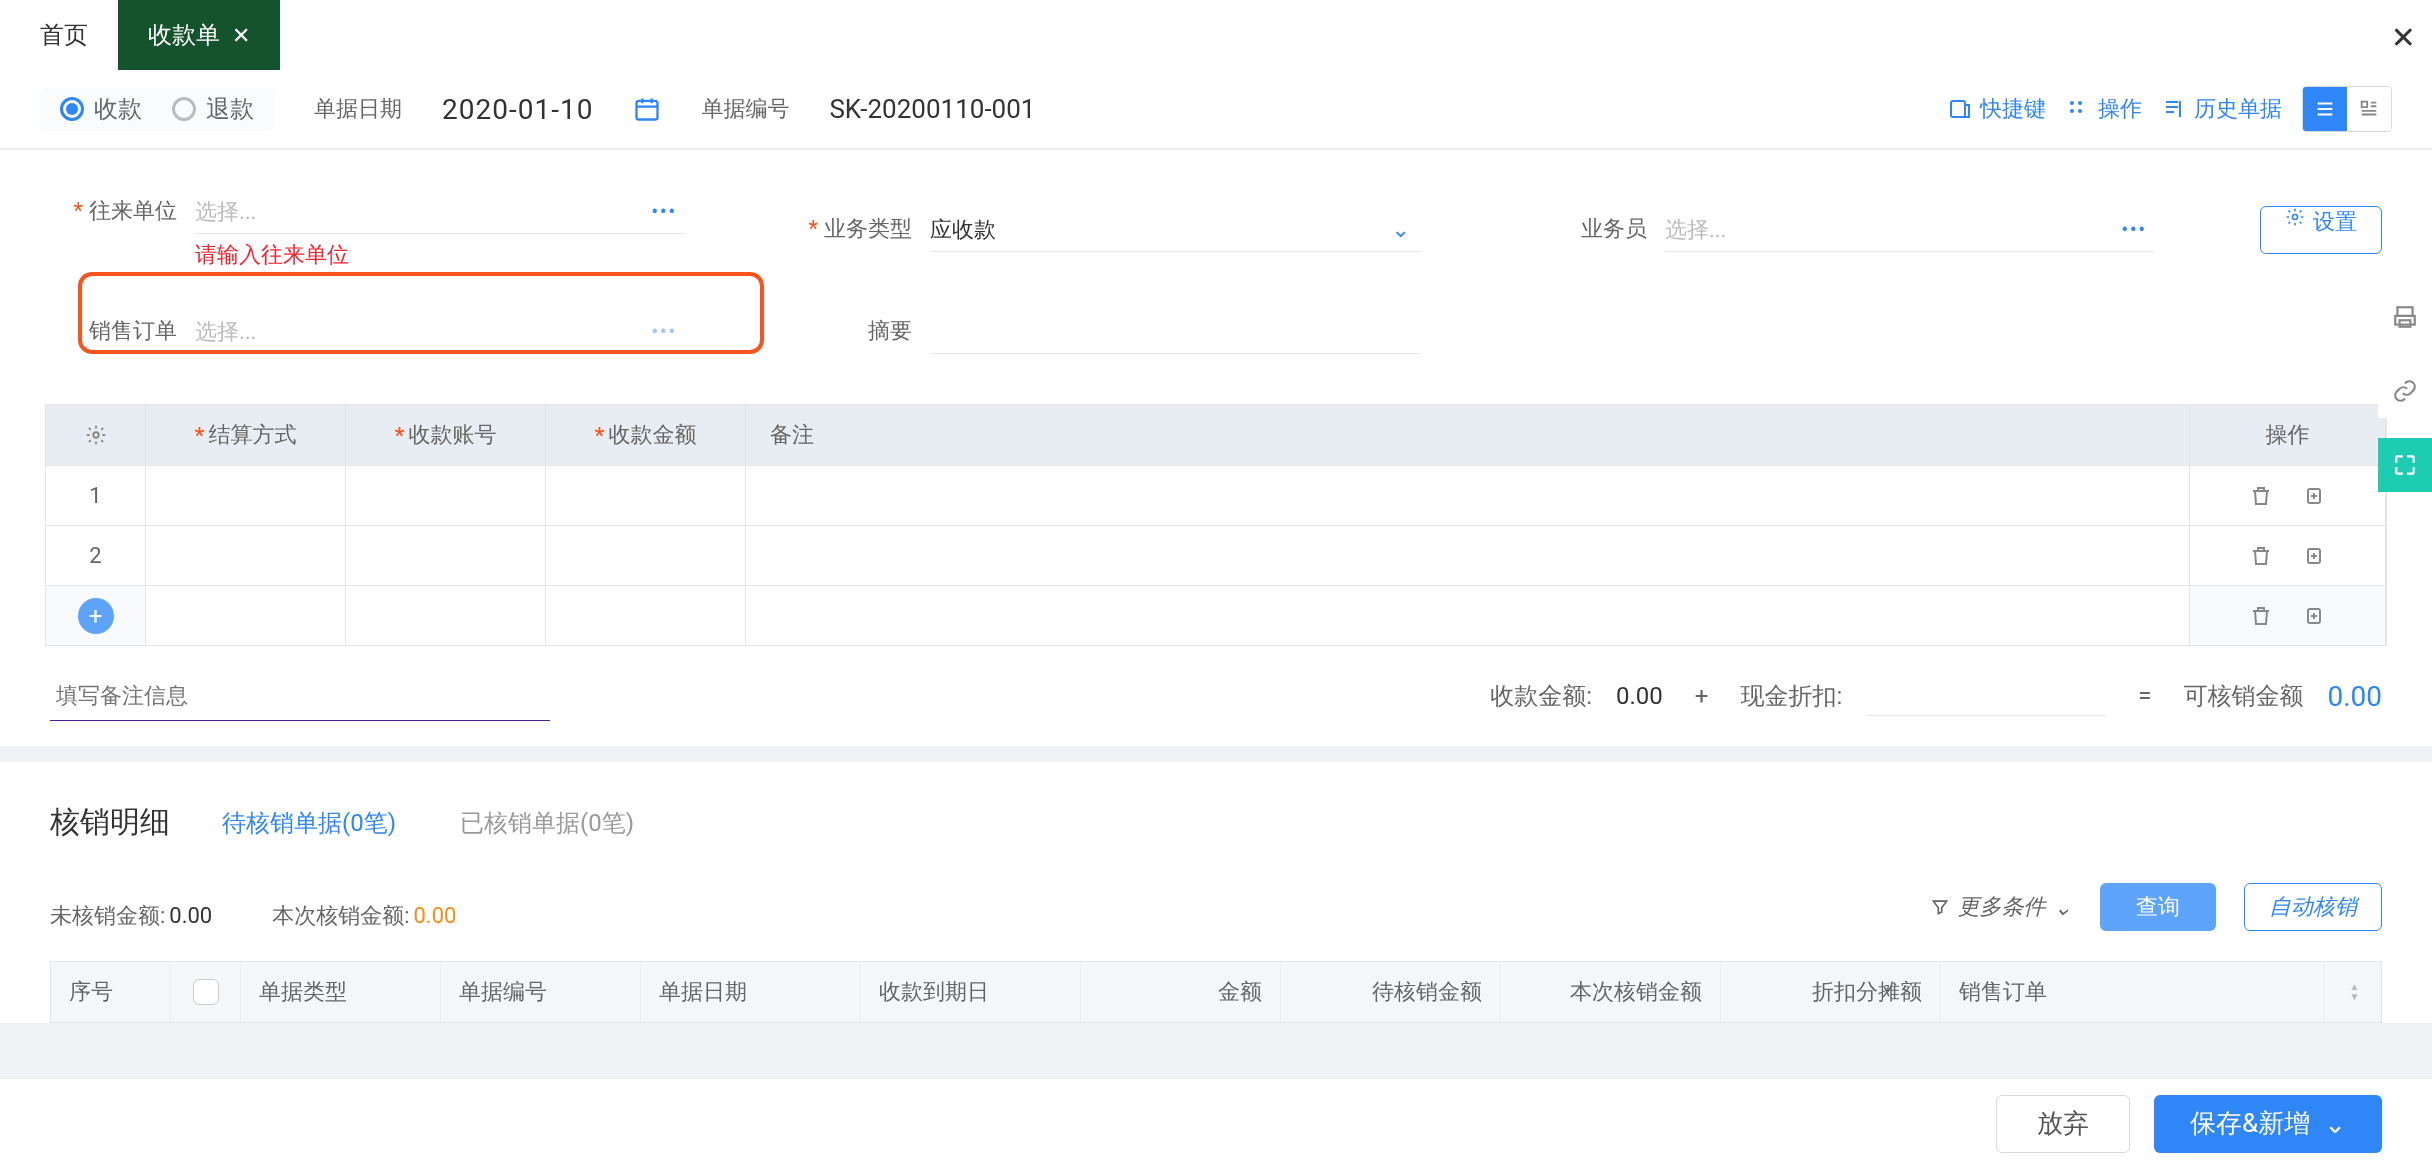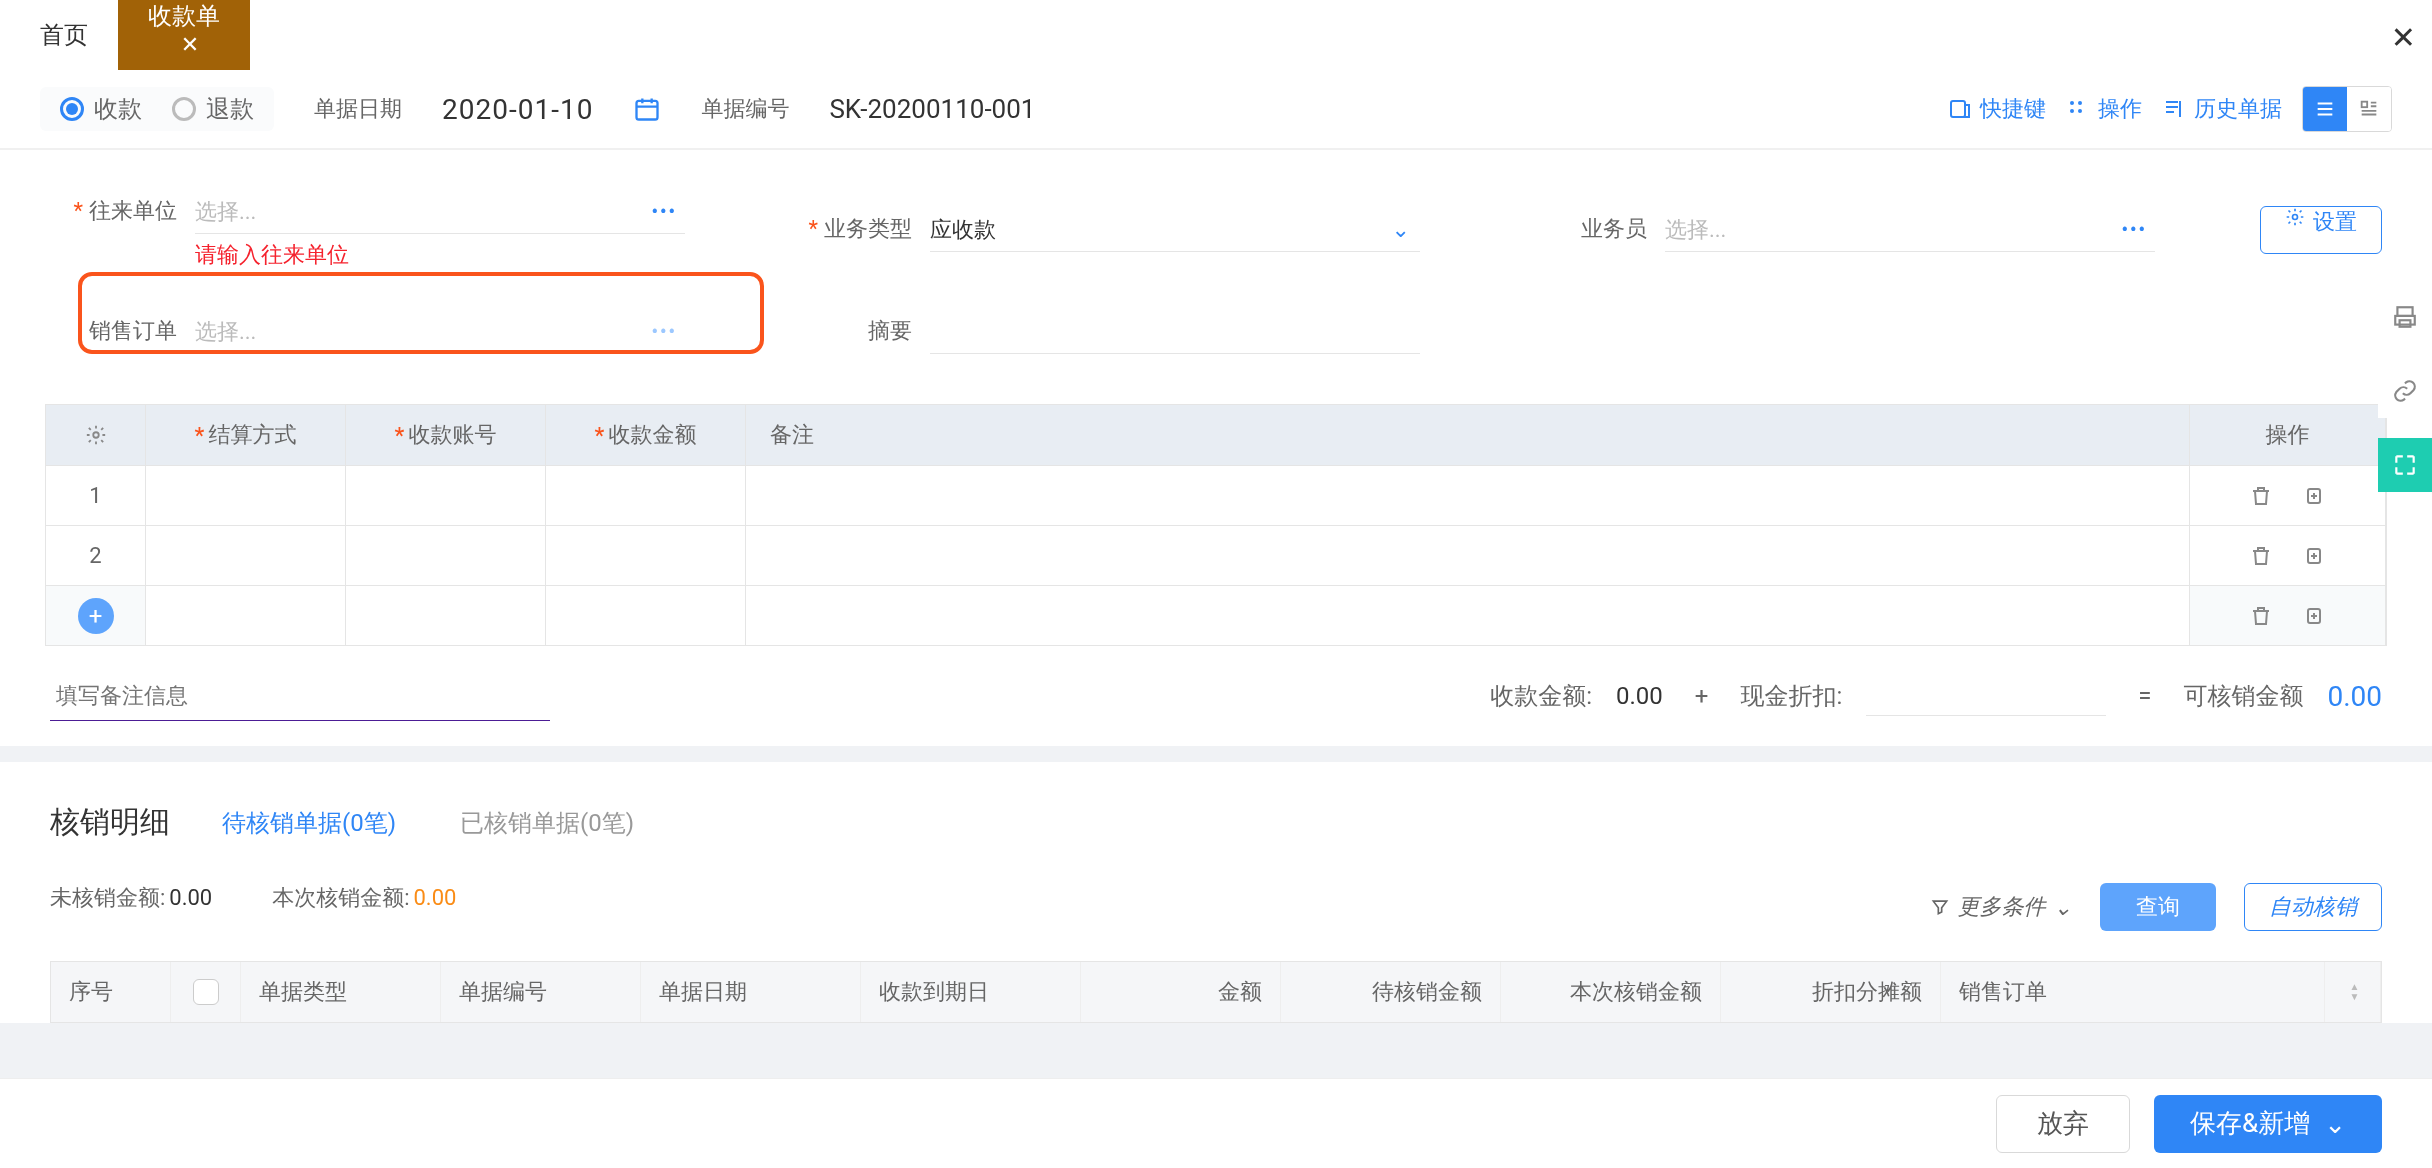--- a/index.html
+++ b/index.html
@@ -1,21 +1,21 @@
 <!DOCTYPE html>
 <html><head>
 <meta charset="utf-8">
 <style>
 * { margin: 0; padding: 0; box-sizing: border-box; font-family: -apple-system, BlinkMacSystemFont, "Segoe UI", Roboto, "Helvetica Neue", Arial, sans-serif; }
 body { width: 2432px; height: 1168px; background: #f0f2f5; overflow: hidden; position: relative; }
 
 
 .tabs { display: flex; align-items: center; height: 70px; background: #fff; padding-left: 10px; }
 .tab { display: inline-flex; align-items: center; padding: 0 30px; height: 70px; font-size: 24px; color: #333; cursor: pointer; position: relative; }
-.tab.active { background: #a16207; color: #fff; flex-direction: column; }
+.tab.active { background: #14532d; color: #fff; }
 .tab-close { margin-left: 12px; color: #fff; font-size: 22px; }
 .close-top-right { position: absolute; top: 20px; right: 16px; font-size: 30px; color: #333; cursor: pointer; }
 
 
 .main { padding: 0; position: relative; }
 .panel { background: #fff; margin: 0; padding: 0; }
 
 
 .toolbar { display: flex; align-items: center; height: 80px; padding: 0 40px; border-bottom: 2px solid #f0f0f0; gap: 40px; }
 .radio-group { display: flex; align-items: center; gap: 30px; background: #fafbfc; padding: 6px 20px; border-radius: 6px; }
@@ -82,21 +82,21 @@
 .blue-val { color: #2f86f6; font-size: 28px; }
 
 
 .section2 { margin: 0 0; padding: 40px 50px 0 50px; border-top: 16px solid #f0f2f5; }
 .sec-header { display: flex; align-items: center; gap: 40px; }
 .sec-title { font-size: 30px; color: #333; }
 .sec-tab { font-size: 24px; padding: 4px 12px; }
 .sec-tab.active { color: #2f86f6; }
 .sec-tab.inactive { color: #999; }
 
-.sec-row2 { display: flex; align-items: flex-start; margin-top: 40px; gap: 60px; }
+.sec-row2 { display: flex; align-items: flex-end; margin-top: 40px; gap: 60px; }
 .sec-label { font-size: 22px; color: #666; }
 .orange-val { color: #fa8c16; font-size: 22px; }
 .sec-row2-right { margin-left: auto; display: flex; align-items: center; gap: 28px; }
 .btn-filter { display: inline-flex; align-items: center; gap: 8px; font-size: 22px; color: #666; cursor: pointer; font-style: italic; }
 .btn-query { background: #5ea4fc; color: #fff; border: none; height: 48px; padding: 0 36px; font-size: 22px; border-radius: 6px; cursor: pointer; }
 .btn-auto { background: #fff; color: #2f86f6; border: 1px solid #2f86f6; height: 48px; padding: 0 24px; font-size: 22px; border-radius: 6px; cursor: pointer; font-style: italic; }
 
 .table2 { margin: 30px 0 0 0; border: 1px solid #e5e5e5; }
 .thead2 { display: flex; background: #f5f6f8; height: 60px; }
 .th2 { border-right: 1px solid #eee; display: flex; align-items: center; font-size: 22px; color: #666; padding: 0 18px; }

